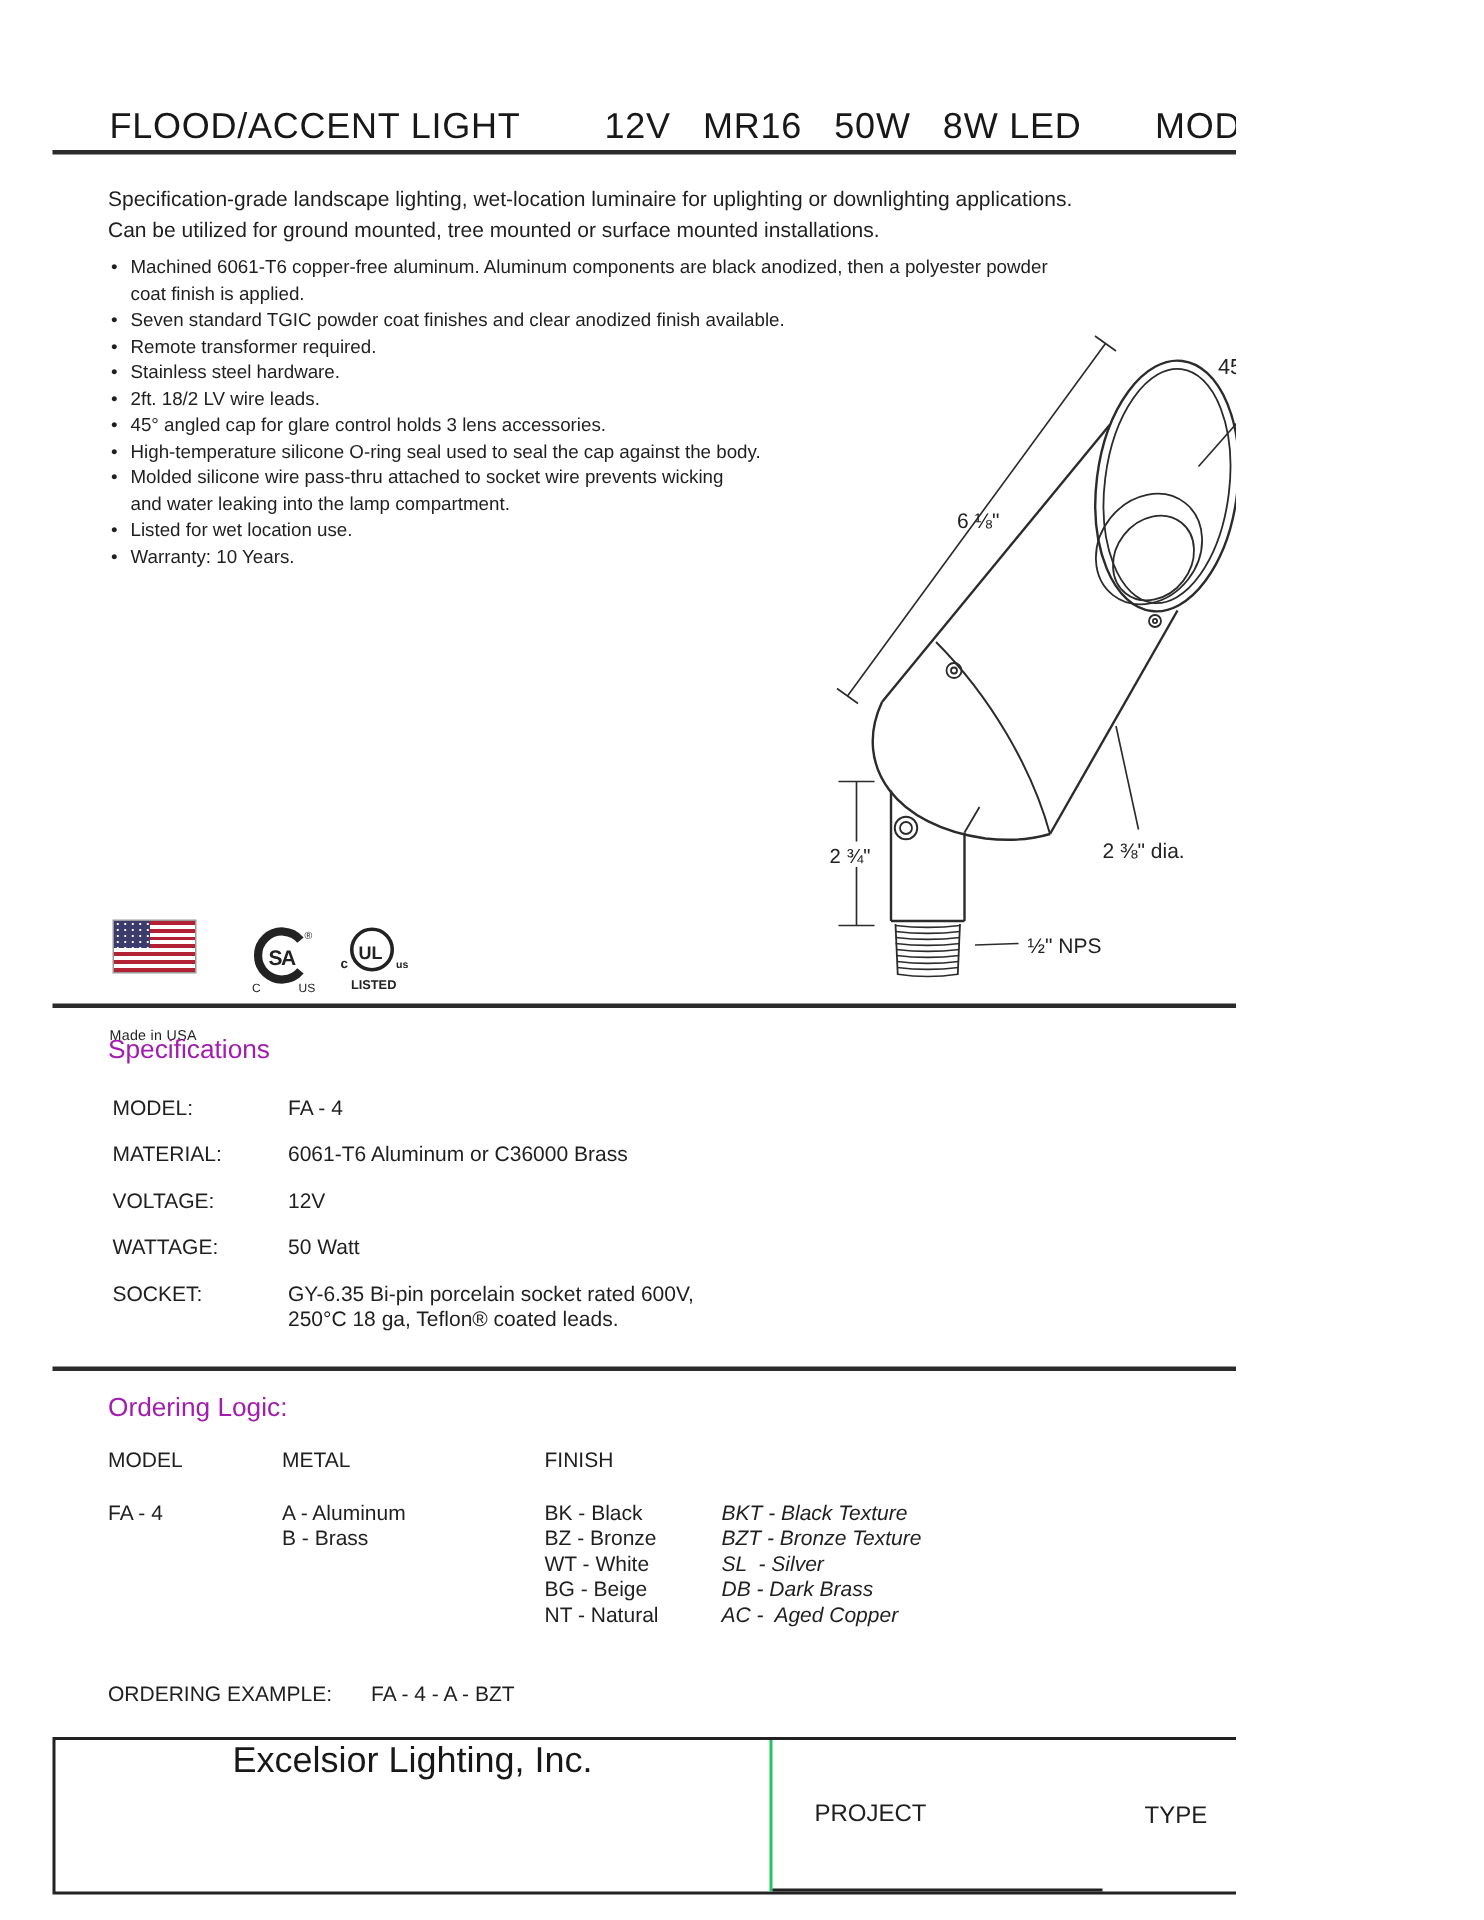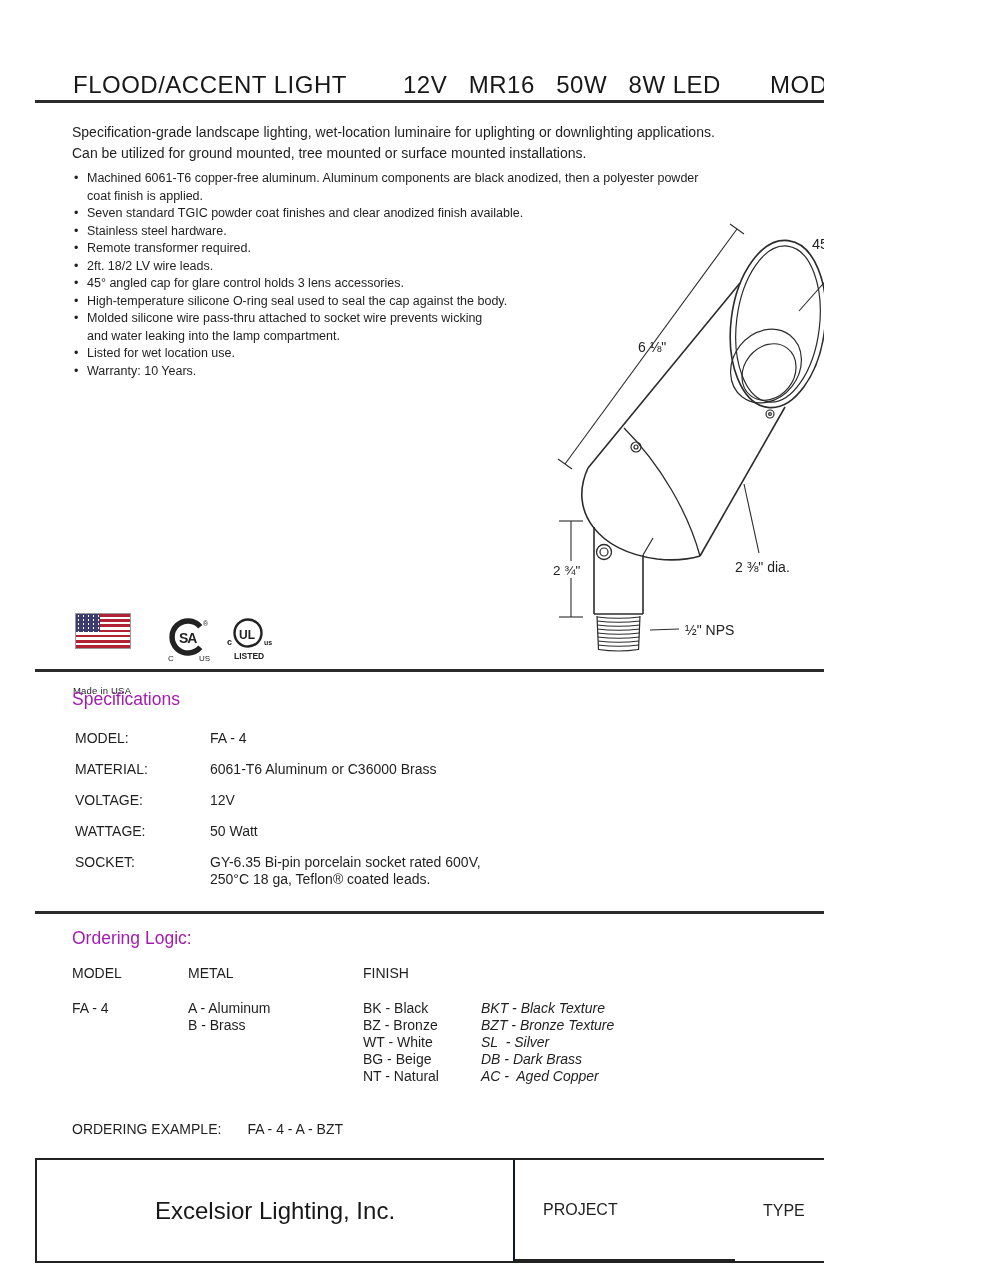--- a/index.html
+++ b/index.html
@@ -28,36 +28,36 @@
           background-image:radial-gradient(#fff .8px,transparent .9px);background-size:5px 4px;}
   .made{left:73px;top:654px;font-size:9.5px;letter-spacing:.2px;}
 
   
   .rule2{left:35px;height:3px;background:#2b2b2b;width:920px;}
 
   .h2{font-size:17.5px;color:#a21caf;}
 
   
   .specs{left:75px;top:699px;width:450px;font-size:14px;}
-  .spec-row{display:flex;margin-bottom:14px;line-height:17px;gap:18px;}
+  .spec-row{display:flex;margin-bottom:14px;line-height:17px;}
   .spec-label{width:117px;flex:0 0 117px;}
   .spec-val{white-space:pre-line;}
   .lamping{left:523px;top:702px;display:flex;font-size:14px;line-height:16.5px;}
   .lamp-label{width:118px;flex:0 0 118px;}
   .lamp-vals{white-space:pre-line;}
 
   
   .ol-head{font-size:14px;}
   .ol-list{list-style:none;margin:0;padding:0;font-size:14px;line-height:17px;}
   .ol-list li{white-space:pre;}
 
   
   .fbox{left:35px;top:1127px;width:918px;height:101px;border:2px solid #222;display:flex;}
-  .fbox-left{width:476px;flex:0 0 476px;border-right:2px solid #0f172a;
-             display:flex;align-items:center;justify-content:center;}
+  .fbox-left{width:476px;flex:0 0 476px;border-right:2px solid #22c55e;
+             display:flex;justify-content:center;}
   .company{font-size:24px;color:#181818;}
   .fbox-right{flex:1;display:flex;}
   .fbox-cell{flex:1;display:flex;align-items:center;padding-left:28px;font-size:16px;}
   .fbox-cell.first{border-bottom:2px solid #222;}
 
   .address{left:0;top:1238px;width:989px;text-align:center;font-size:14.5px;white-space:pre;}
 
   svg text{font-family:"Liberation Sans", sans-serif;fill:#222;}
   .dwg line, .dwg path, .dwg ellipse, .dwg circle{stroke:#2b2b2b;fill:none;}
 </style>
@@ -71,22 +71,22 @@
   <span class="abs hdr" style="left:770px;top:40px;">MODEL FA-4</span>
   <div class="abs hdr-rule"></div>
 
   <div class="abs intro">Specification-grade landscape lighting, wet-location luminaire for uplighting or downlighting applications.
 Can be utilized for ground mounted, tree mounted or surface mounted installations.</div>
 
   <ul class="abs bullets">
     <li>Machined 6061-T6 copper-free aluminum. Aluminum components are black anodized, then a polyester powder
 coat finish is applied.</li>
     <li>Seven standard TGIC powder coat finishes and clear anodized finish available.</li>
+    <li>Remote transformer required.</li>
     <li>Stainless steel hardware.</li>
-    <li>Remote transformer required.</li>
     <li>2ft. 18/2 LV wire leads.</li>
     <li>45° angled cap for glare control holds 3 lens accessories.</li>
     <li>High-temperature silicone O-ring seal used to seal the cap against the body.</li>
     <li>Molded silicone wire pass-thru attached to socket wire prevents wicking
 and water leaking into the lamp compartment.</li>
     <li>Listed for wet location use.</li>
     <li>Warranty: 10 Years.</li>
   </ul>
 
   <svg class="abs dwg" style="left:540px;top:185px;" width="420" height="450" viewBox="0 0 420 450">

